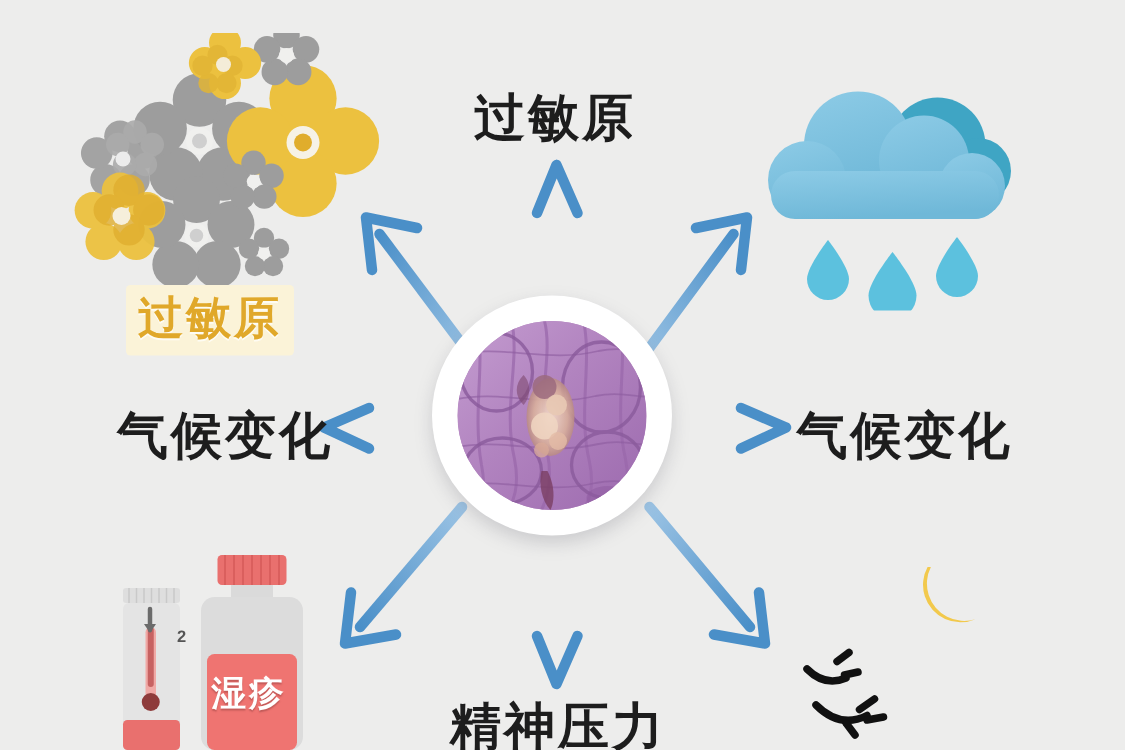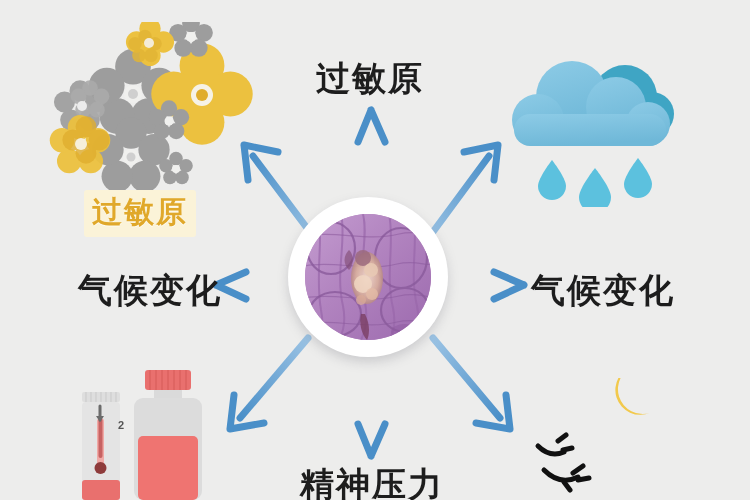--- a/index.html
+++ b/index.html
@@ -248,20 +248,21 @@
         <line x1="96" y1="8" x2="96" y2="28"></line>
         <line x1="102" y1="8" x2="102" y2="28"></line>
         <line x1="108" y1="8" x2="108" y2="28"></line>
         <line x1="114" y1="8" x2="114" y2="28"></line>
       </g>
       <rect x="82" y="28" width="28" height="10" fill="#dadada"></rect>
       <rect x="62" y="36" width="68" height="102" rx="9" fill="#dcdcdc"></rect>
       <rect x="66" y="74" width="60" height="64" rx="5" fill="#ef7471"></rect>
     </svg>
   </div>
+  <div class="med-text" id="med-label-text">湿疹</div>
   <div class="tube-num">2</div>
 
   <svg class="arrow-layer" viewBox="0 0 750 500" xmlns="http://www.w3.org/2000/svg">
     <defs>
       <linearGradient id="agh" x1="0" y1="0" x2="1" y2="0">
         <stop offset="0%" stop-color="#9bc3e4"></stop>
         <stop offset="100%" stop-color="#4a8fc8"></stop>
       </linearGradient>
       <linearGradient id="agv" x1="0" y1="1" x2="0" y2="0">
         <stop offset="0%" stop-color="#9bc3e4"></stop>

